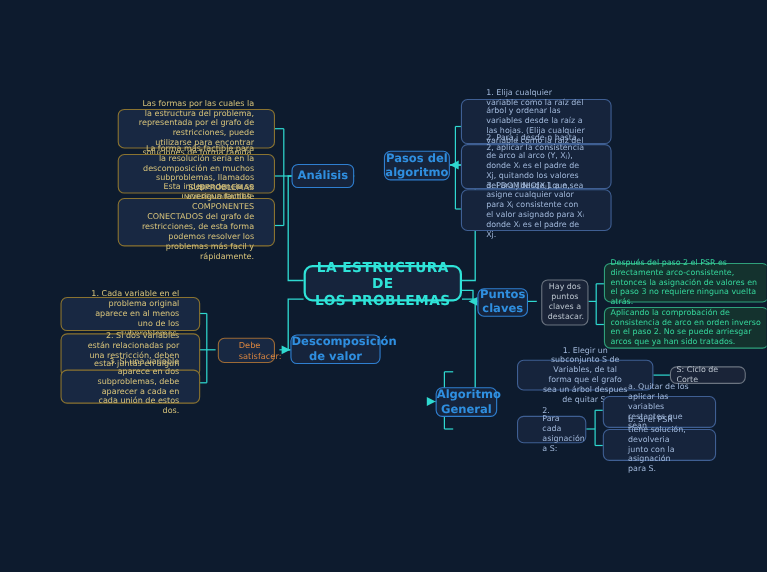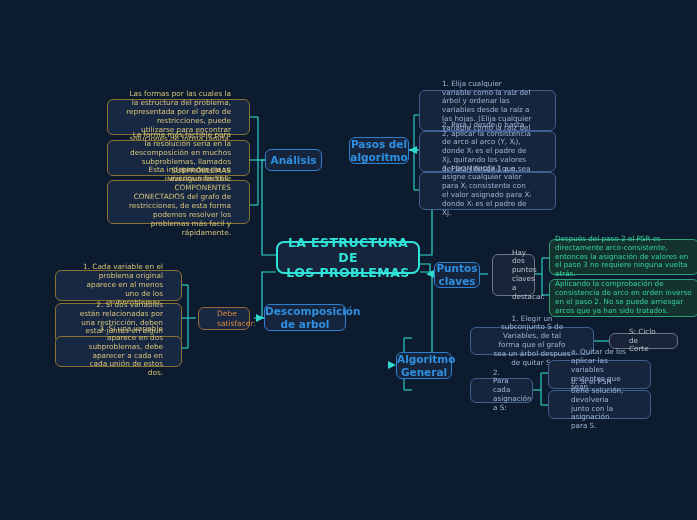--- a/index.html
+++ b/index.html
@@ -85,21 +85,21 @@
     text-align: left;
     justify-content: flex-start;
     padding: 3px 5px;
   }
   
   .gray {
     border: 1.2px solid #6b7480;
     background: #1a2438;
     color: #b9c2cc;
     font-size: 7.2px;
-    padding: 3px 19px;
+    padding: 3px 5px;
   }
   .gray.left {
     text-align: left;
     justify-content: flex-start;
   }
   .txt { display: block; width: 100%; white-space: pre-line; }
 </style>
 </head>
 <body>
 
@@ -217,21 +217,21 @@
   </div>
   <div class="node green" style="left:549px; top:239px; width:150px; height:36px;">
     <span class="txt">Después del paso 2 el PSR es directamente arco-consistente, entonces la asignación de valores en el paso 3 no requiere ninguna vuelta atrás.</span>
   </div>
   <div class="node green" style="left:549px; top:279px; width:150px; height:38px;">
     <span class="txt">Aplicando la comprobación de consistencia de arco en orden inverso en el paso 2. No se puede arriesgar arcos que ya han sido tratados.</span>
   </div>
 
   <div class="node branch" style="left:264px; top:304px; width:82px; height:27px;">
     <span class="txt">Descomposición
-de arbol</span>
+de valor</span>
   </div>
   <div class="node amber small" style="left:198px; top:307px; width:52px; height:23px;">
     <span class="txt">Debe
 satisfacer:</span>
   </div>
   <div class="node amber" style="left:55px; top:270px; width:127px; height:31px;">
     <span class="txt">1. Cada variable en el problema original aparece en al menos uno de los subproblemas.</span>
   </div>
   <div class="node amber" style="left:55px; top:303px; width:127px; height:40px;">
     <span class="txt">2. Si dos variables están relacionadas por una restricción, deben estar juntas en algun subproblema.</span>

